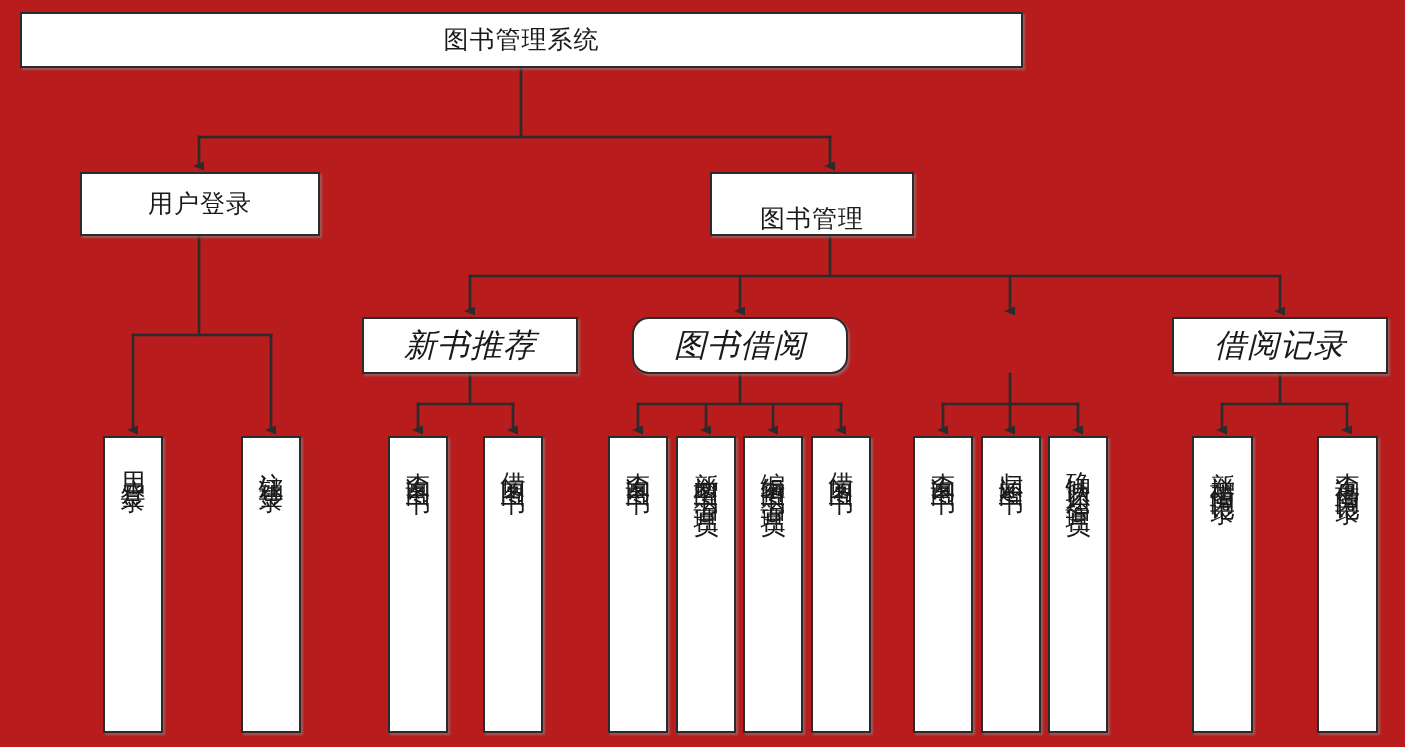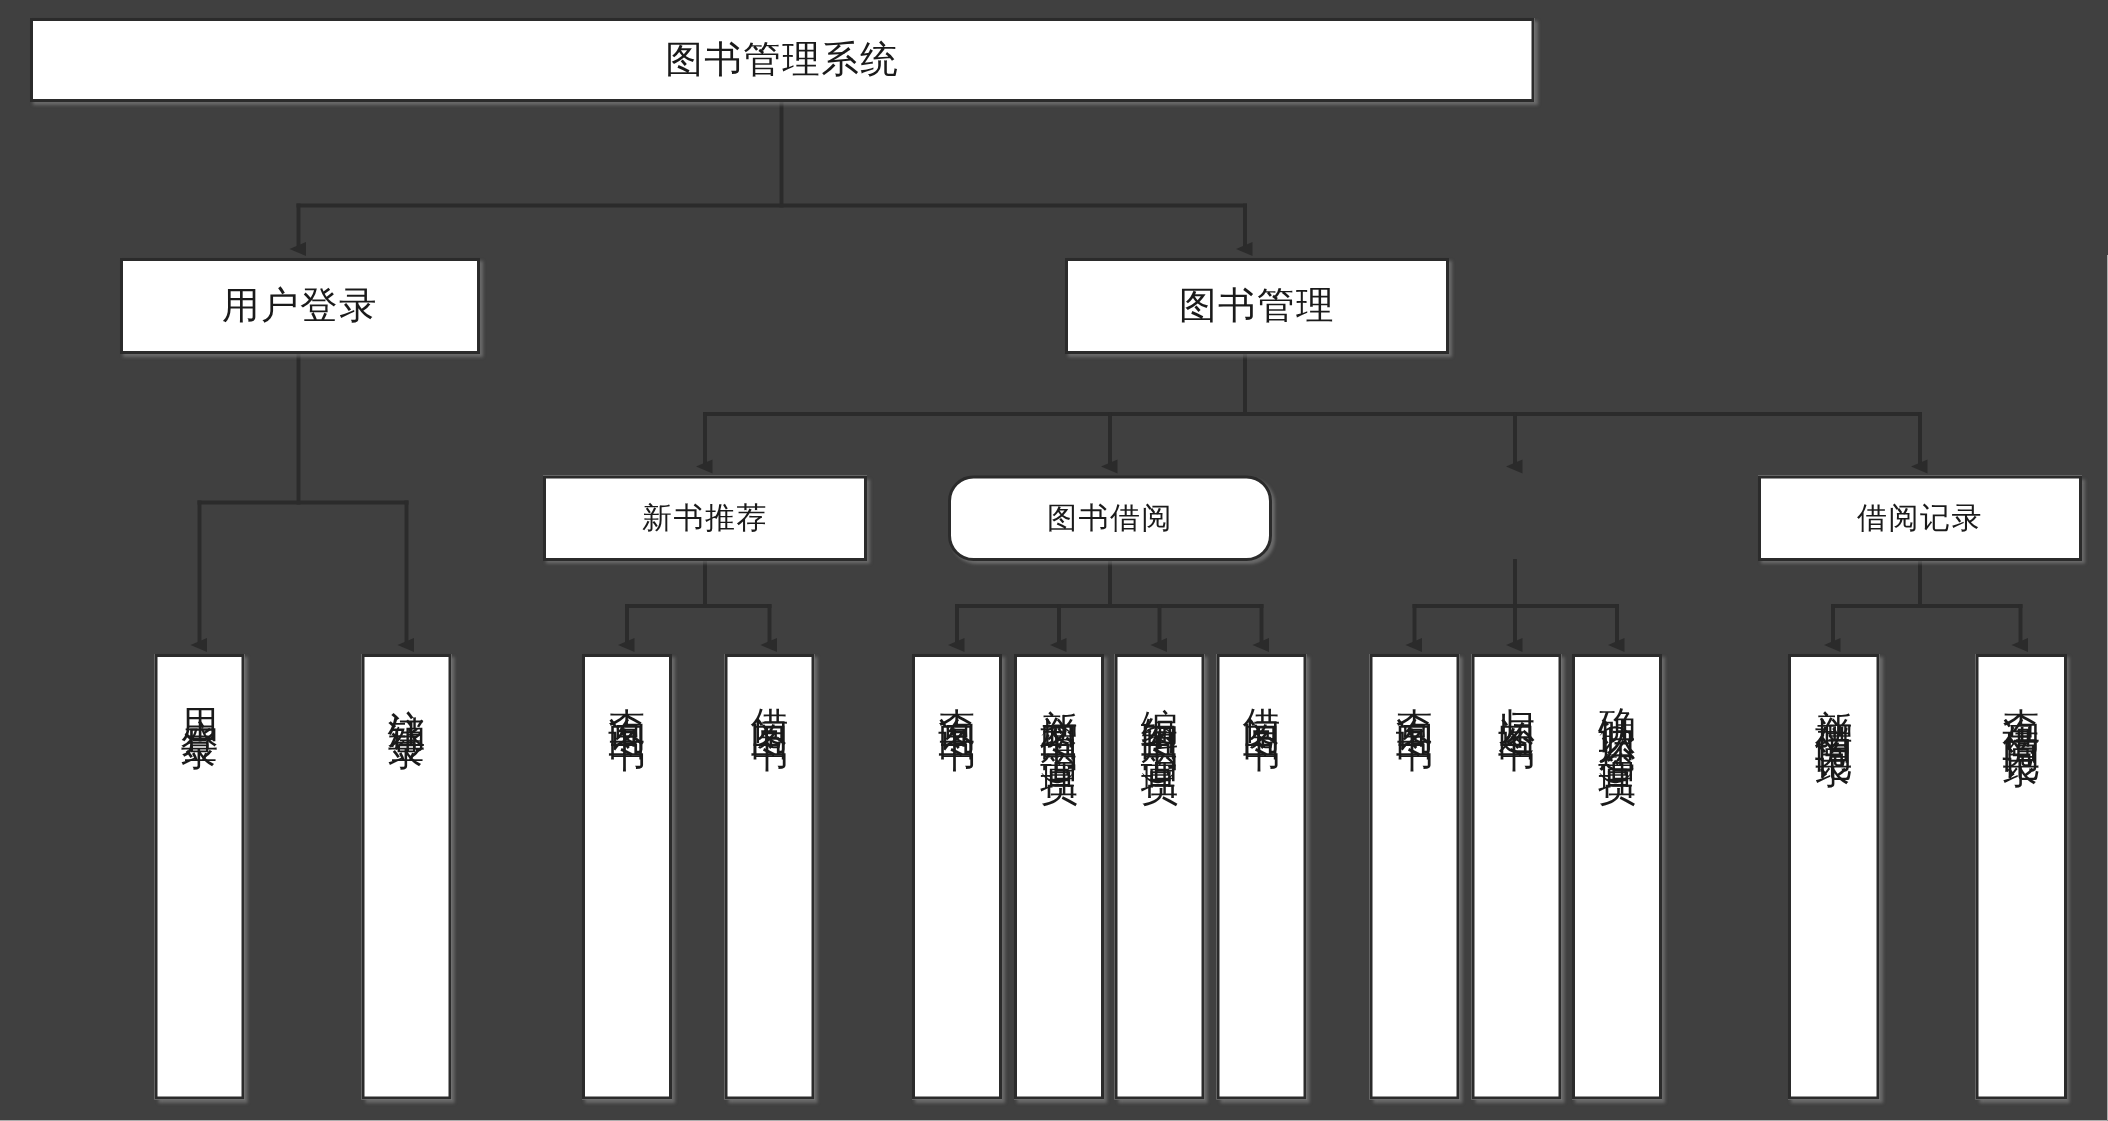--- a/index.html
+++ b/index.html
@@ -8,21 +8,21 @@
     padding: 0;
     background: #ffffff;
   }
   body {
     font-family: "DejaVu Sans", "Liberation Sans", sans-serif;
   }
   #diagram {
     position: relative;
     width: 1405px;
     height: 747px;
-    background: #404040;
+    background: #b91c1c;
     overflow: hidden;
   }
   #connectors {
     position: absolute;
     left: 0;
     top: 0;
     width: 1405px;
     height: 747px;
     pointer-events: none;
   }
@@ -42,22 +42,23 @@
     text-align: center;
     line-height: 1.22;
     white-space: pre-line;
   }
   
   .node.horiz .label {
     font-size: 25px;
     letter-spacing: 1px;
   }
   .node.lvl3 .label {
-    font-size: 20px;
+    font-size: 32px;
     letter-spacing: 1px;
+    font-style: italic;
   }
   
   .node.vert {
     align-items: flex-start;
     justify-content: center;
     padding-top: 14px;
   }
   .node.vert .label {
     writing-mode: vertical-rl;
     text-orientation: upright;
@@ -134,21 +135,21 @@
     </g>
   </svg>
 
   <div class="node horiz" style="left:20px; top:12px; width:1003px; height:56px;">
     <span class="label">图书管理系统</span>
   </div>
 
   <div class="node horiz" style="left:80px; top:172px; width:240px; height:64px;">
     <span class="label">用户登录</span>
   </div>
-  <div class="node horiz" style="left:710px; top:172px; width:256px; height:64px;">
+  <div class="node horiz" style="left:710px; top:172px; width:204px; height:64px;align-items:flex-end;">
     <span class="label">图书管理</span>
   </div>
 
   <div class="node lvl3" style="left:362px; top:317px; width:216px; height:57px;">
     <span class="label">新书推荐</span>
   </div>
   <div class="node lvl3" style="left:632px; top:317px; width:216px; height:57px;border-radius:17px;">
     <span class="label">图书借阅</span>
   </div>
   <div class="node lvl3" style="left:1172px; top:317px; width:216px; height:57px;">

